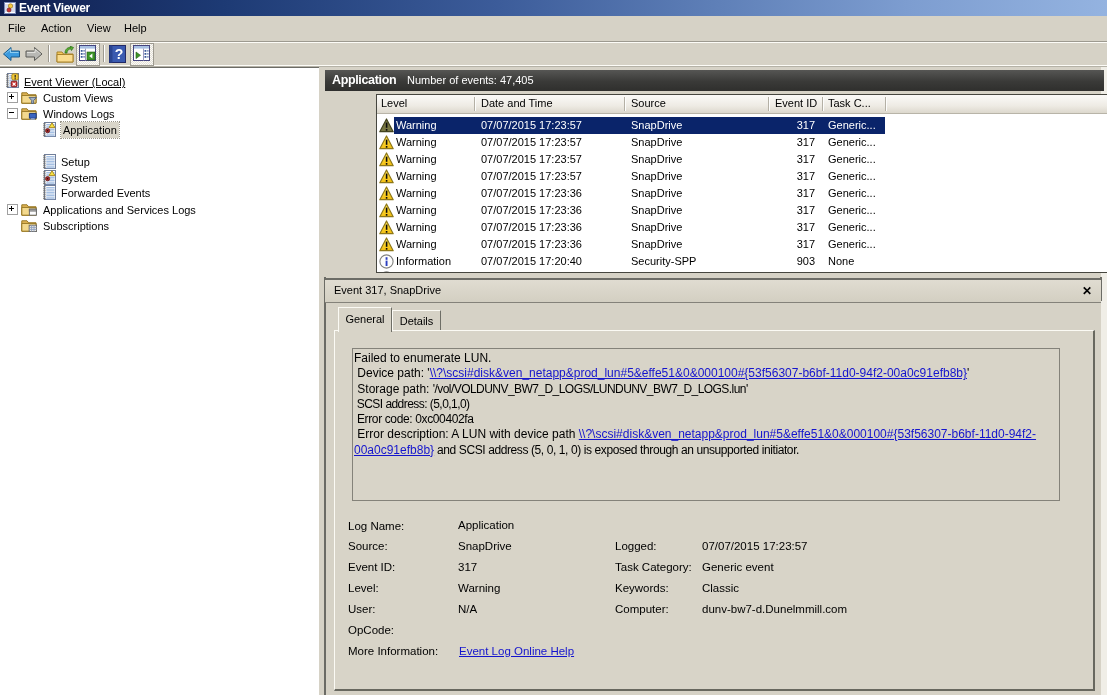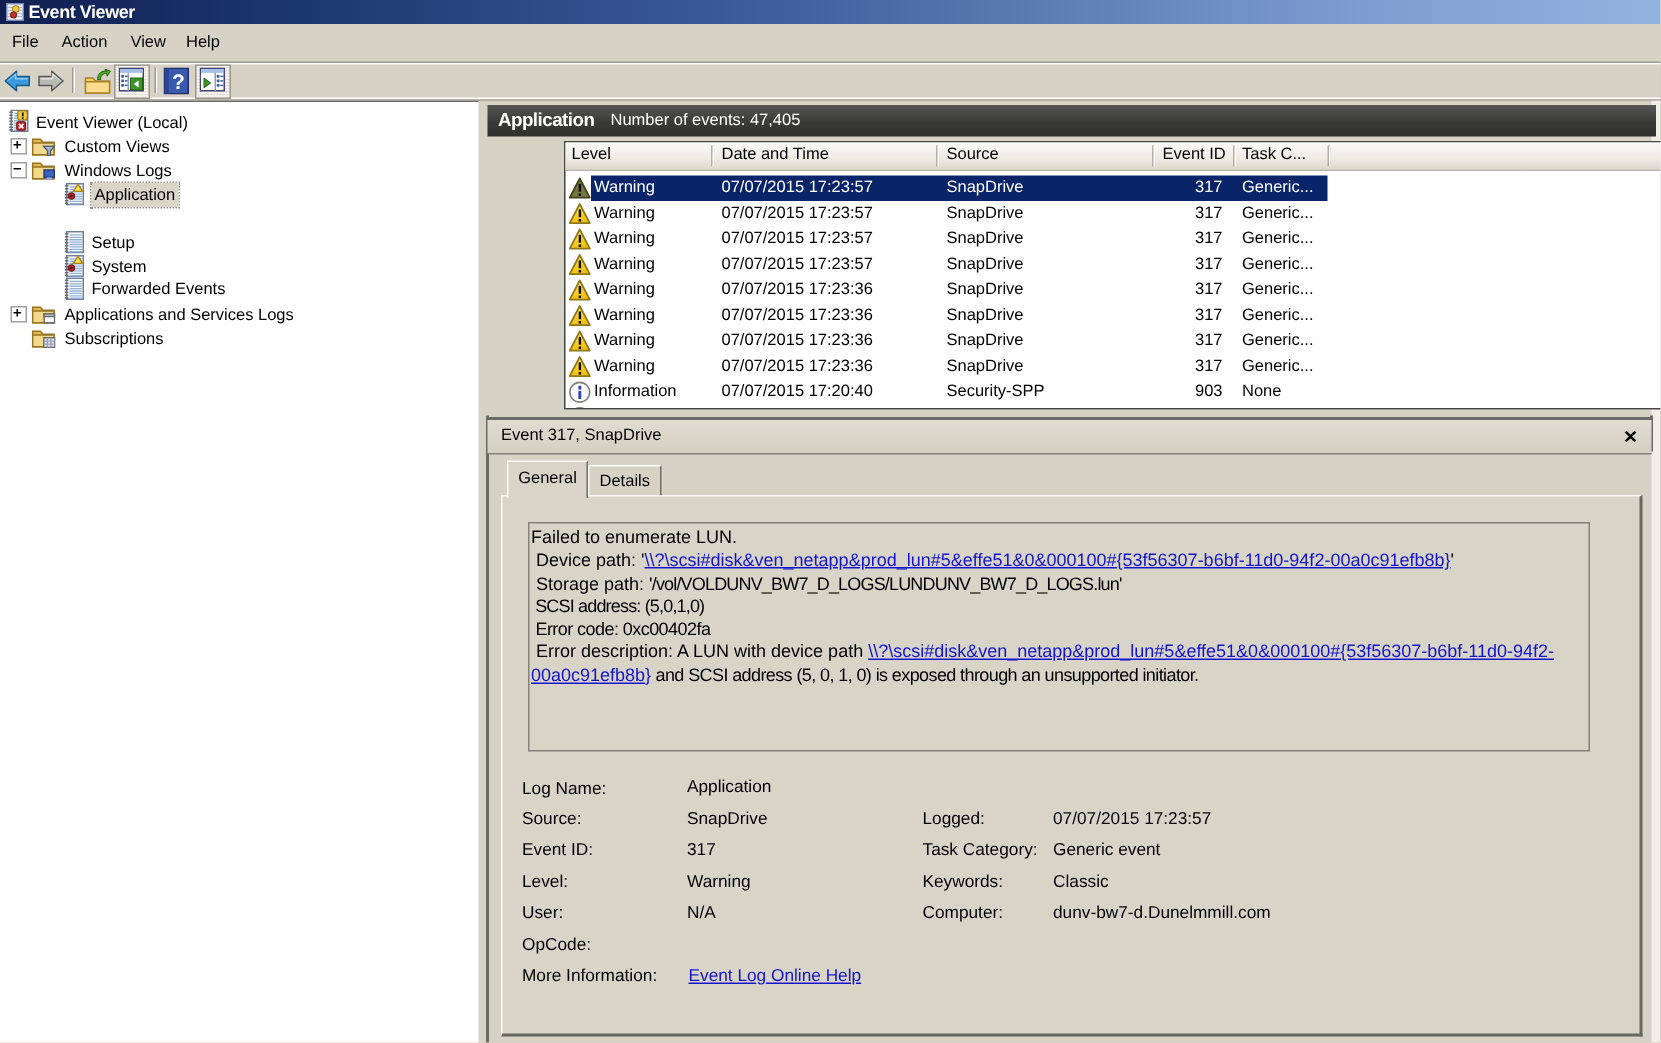--- a/index.html
+++ b/index.html
@@ -203,21 +203,21 @@
         <use href="#pad"></use>
         <rect x="6.8" y="0.8" width="6.4" height="6.2" rx="1.5" fill="#f2c937" stroke="#9a7a1a" stroke-width="0.8"></rect>
         <rect x="9.6" y="2" width="1.2" height="2.6" fill="#222"></rect>
         <rect x="9.6" y="5.2" width="1.2" height="1.2" fill="#222"></rect>
         <rect x="6.2" y="8.2" width="5.8" height="5.6" rx="1" fill="#cc2a2a" stroke="#7a1414" stroke-width="0.8"></rect>
         <g stroke="#fff" stroke-width="1.1">
           <line x1="7.6" y1="9.6" x2="10.6" y2="12.6"></line>
           <line x1="10.6" y1="9.6" x2="7.6" y2="12.6"></line>
         </g>
       </svg>
-    <span class="lbl" style="left:24px;">Event Viewer (Local)</span>
+    <span class="lbl" style="left:24px;text-decoration:underline;">Event Viewer (Local)</span>
   </div>
   <div class="trow" style="position:absolute;left:0;top:21px;width:319px;">
     <span class="exp plus" style="left:7px;"></span>
     <svg class="abs" style="left:21px;top:1px" width="16" height="14">
         <use href="#fold"></use>
         <path d="M8 7.4 L15.4 7.4 L12.7 10.5 L12.7 13.4 L10.7 13.8 L10.7 10.5 Z" fill="#a4b2c6" stroke="#4d5e78" stroke-width="0.9"></path>
       </svg>
     <span class="lbl" style="left:43px;">Custom Views</span>
   </div>
   <div class="trow" style="position:absolute;left:0;top:37px;width:319px;">

